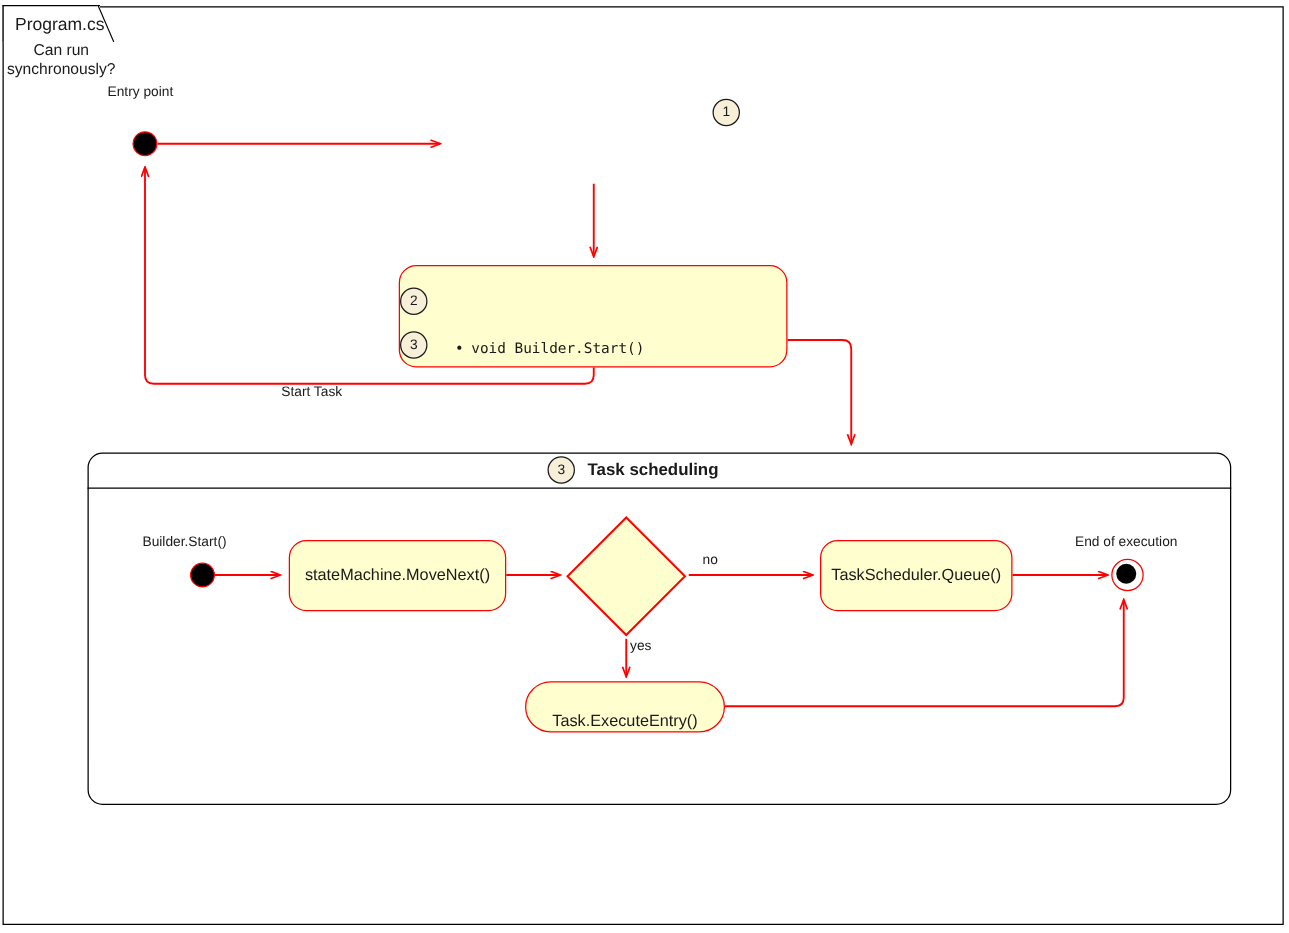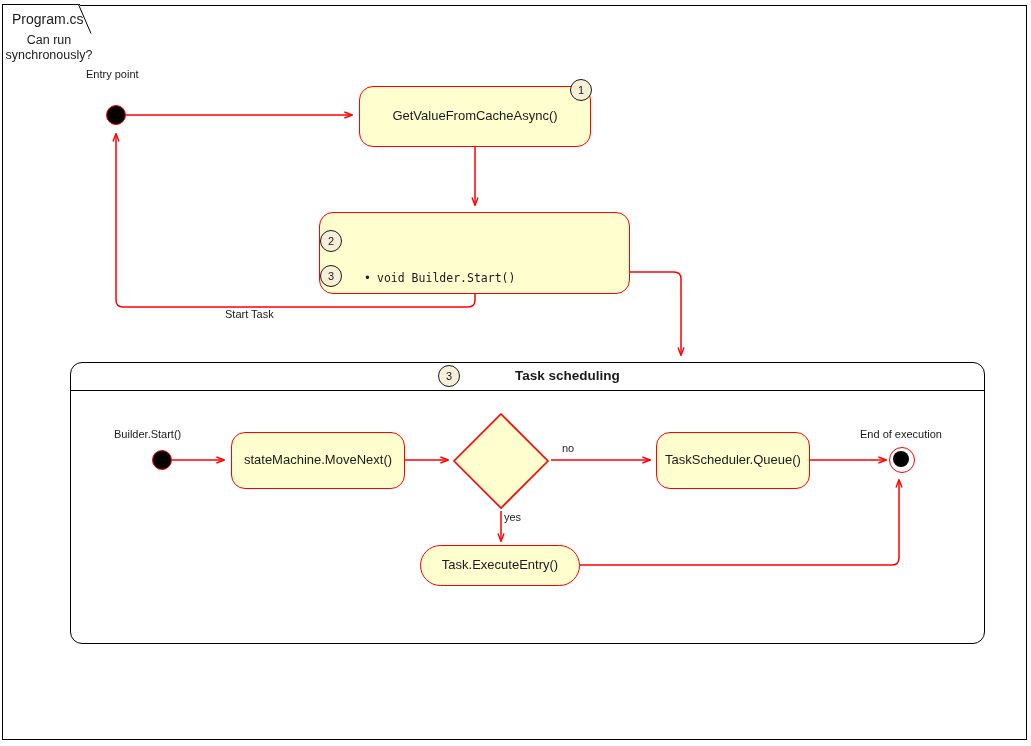--- a/index.html
+++ b/index.html
@@ -77,20 +77,21 @@
     box-sizing: border-box;
     z-index: 3;
     display: flex;
     align-items: center;
     justify-content: center;
     color: #1a1a1a;
     font-size: 13px;
   }
   .node.pill {
     border-radius: 22px;
+    align-items: flex-end;
   }
   .node-label {
     text-align: center;
     line-height: 1.25;
   }
 
   
   #node-builder {
     position: absolute;
     left: 319px;
@@ -219,21 +220,20 @@
   }
   #inner-frame-title {
     position: absolute;
     left: 470px;
     top: 368px;
     font-size: 13.5px;
     font-weight: bold;
     color: #1a1a1a;
     z-index: 5;
     white-space: nowrap;
-    margin-left: 45px;
   }
 
   
   .caption {
     position: absolute;
     font-size: 11px;
     color: #1a1a1a;
     white-space: nowrap;
     z-index: 4;
   }
@@ -296,23 +296,20 @@
 
   <div class="caption" style="left:86px; top:68px;">Entry point</div>
   <div class="caption" style="left:225px; top:308px;">Start Task</div>
   <div class="caption" style="left:114px; top:428px;">Builder.Start()</div>
   <div class="caption" style="left:860px; top:428px;">End of execution</div>
 
   <div class="start-node" style="left:106px; top:105px;"></div>
   <div class="start-node" style="left:152px; top:450px;"></div>
   <div class="end-node" style="left:889px; top:447px;"></div>
 
-  <div class="node" id="node-getvalue" style="left:359px; top:86px; width:232px; height:61px;">
-    <span class="node-label">GetValueFromCacheAsync()</span>
-  </div>
   <div class="badge" style="left:570px; top:79px;">1</div>
 
   <div id="node-builder">
     <div class="bullet-group" id="bullets-start">
       <div class="bullet-line">void Builder.Start()</div>
     </div>
   </div>
   <div class="badge" style="left:320px; top:230px;">2</div>
   <div class="badge" style="left:320px; top:265px;">3</div>
 

